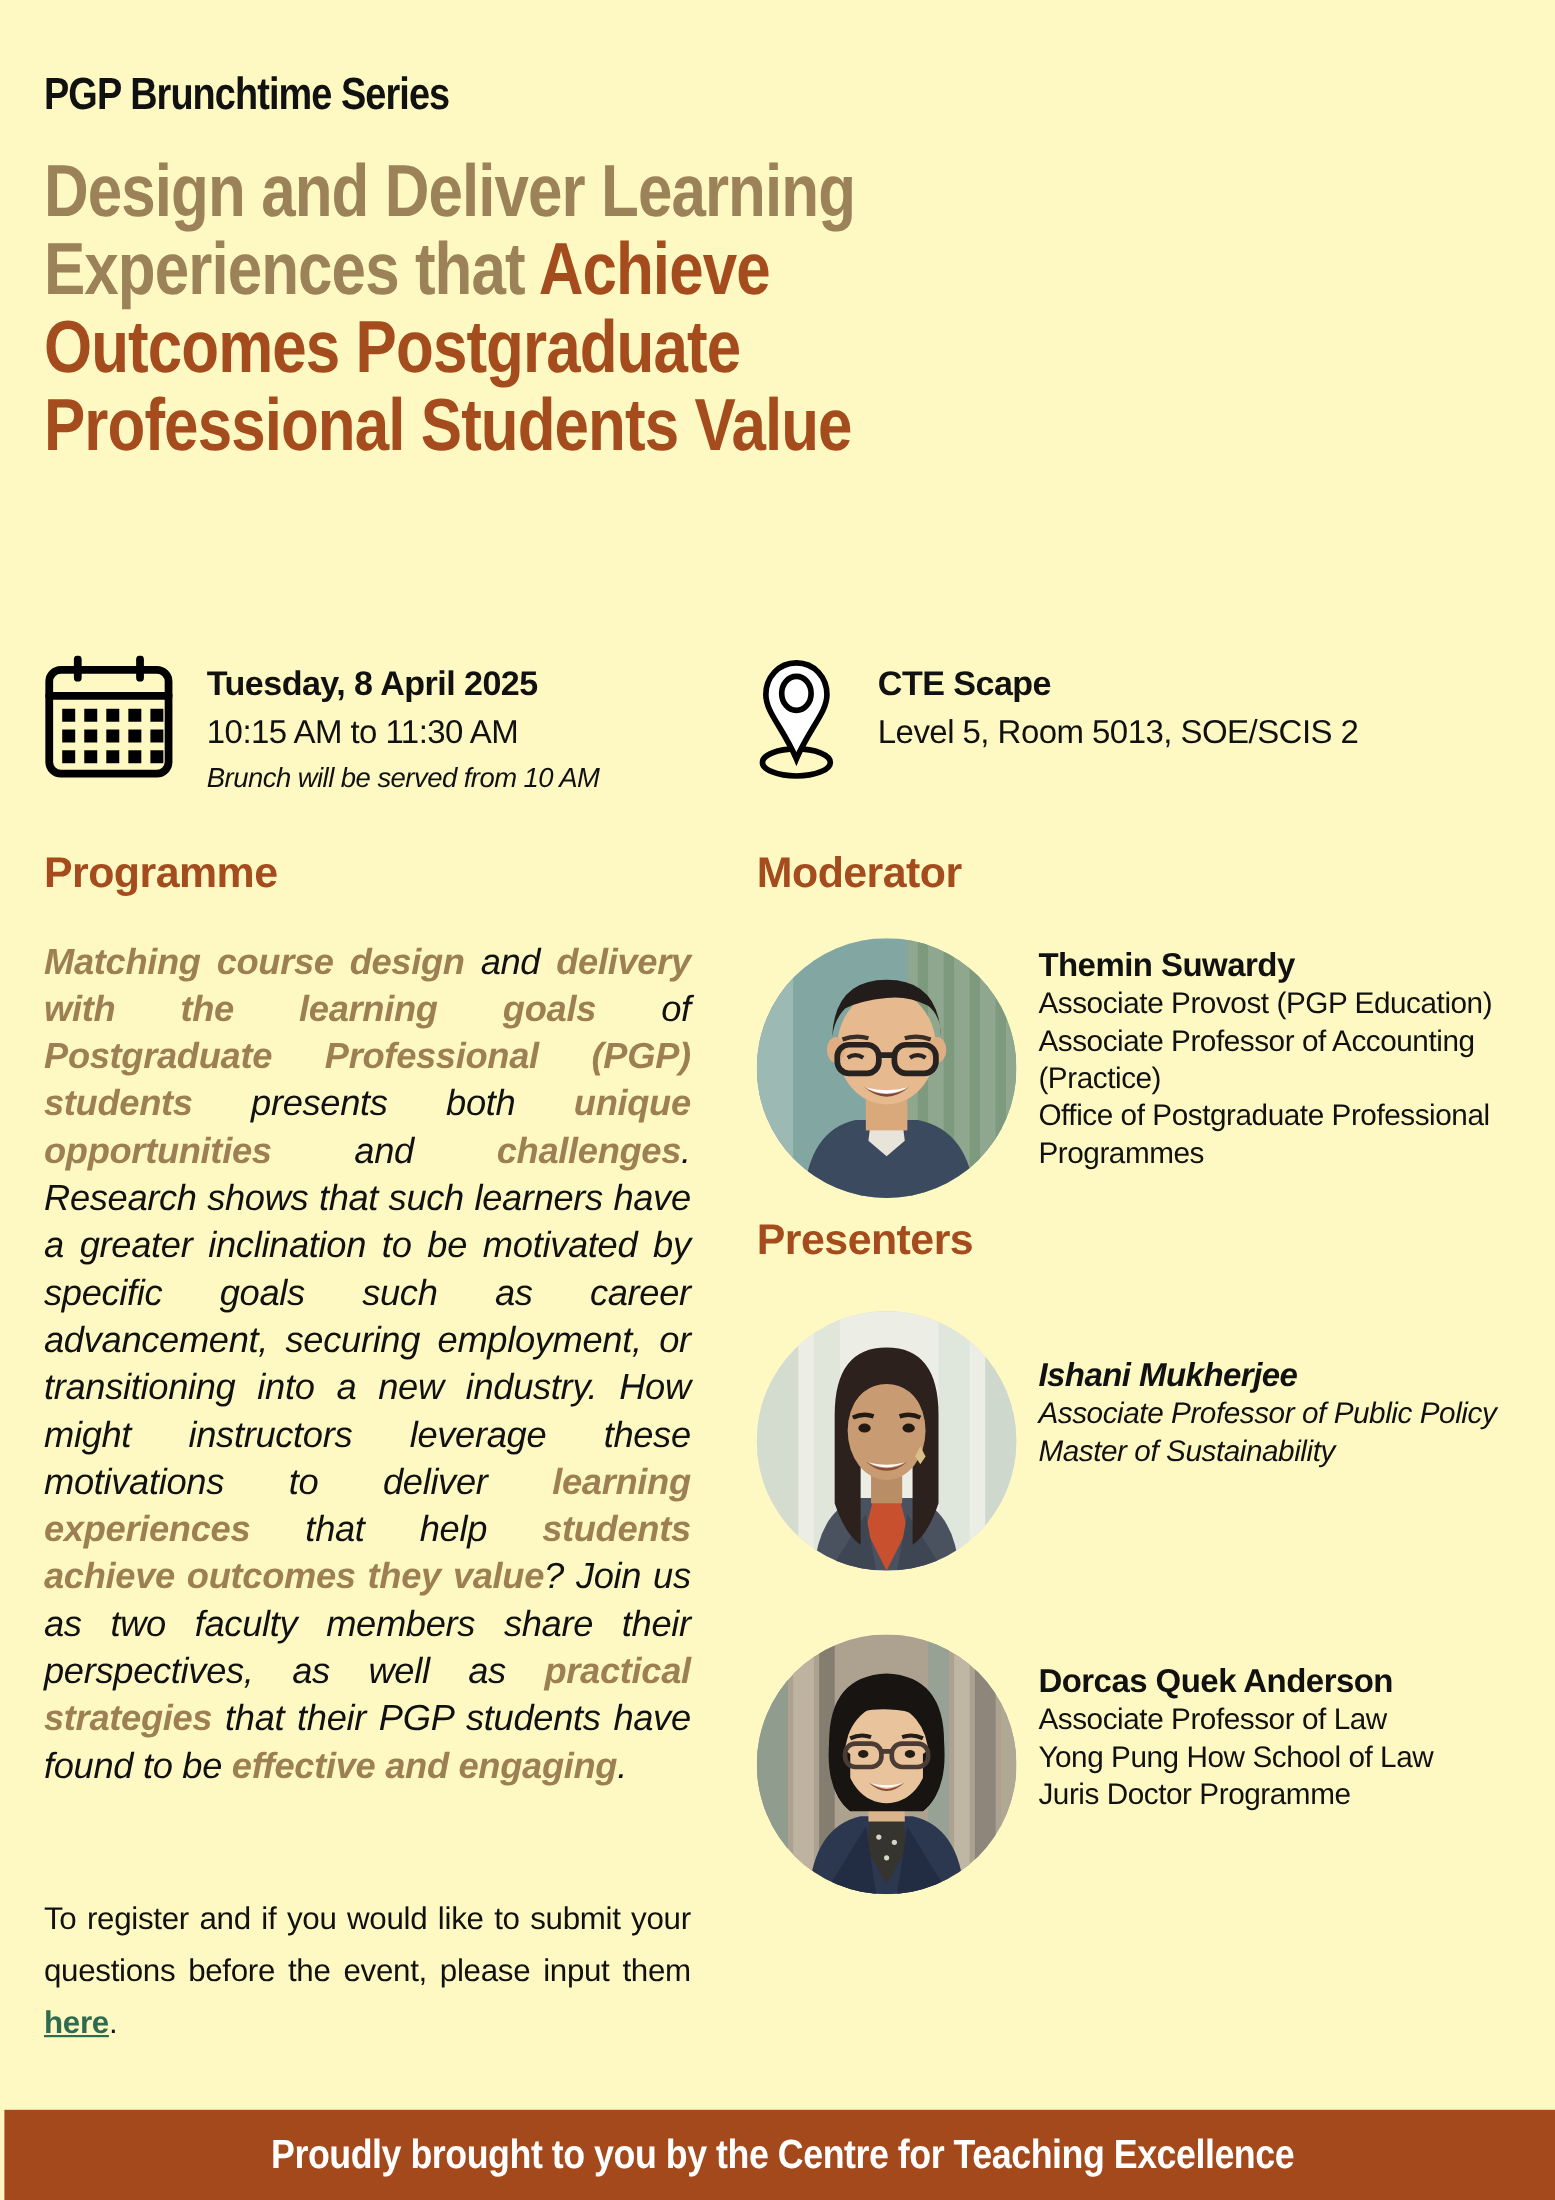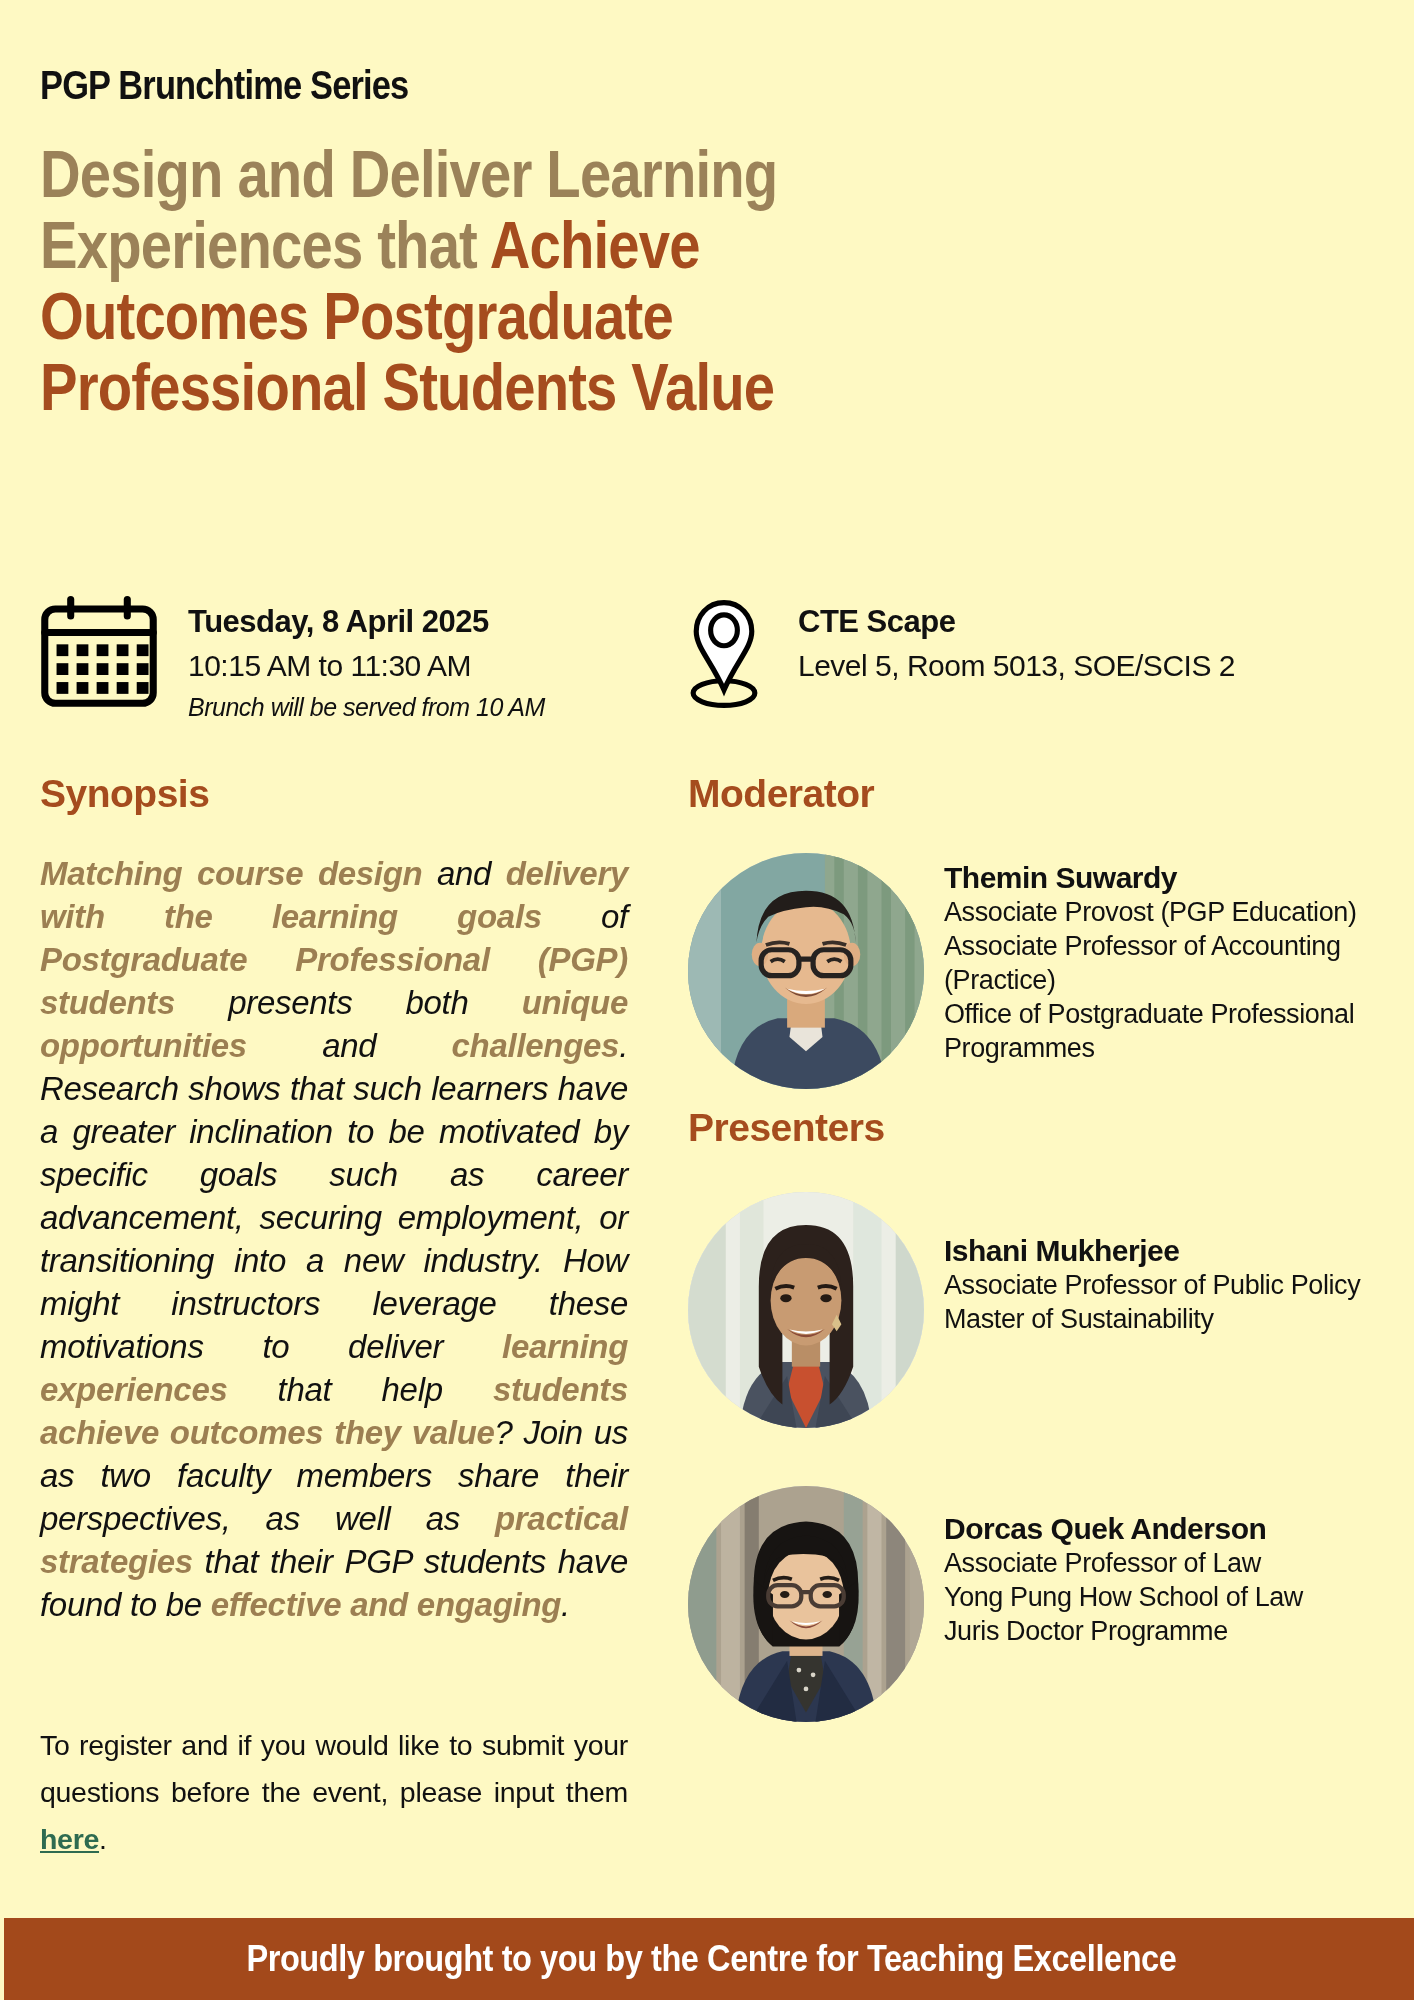--- a/index.html
+++ b/index.html
@@ -57,21 +57,21 @@
   .register-para{
     position:absolute;left:40px;top:1722px;width:588px;
     font-size:28.5px;line-height:47px;text-align:justify;letter-spacing:-.3px;
   }
   .seg-link{
     font-weight:bold;color:var(--green);text-decoration:underline;cursor:pointer;
   }
   
   .person-card{position:absolute;left:688px;display:flex;align-items:flex-start;width:700px;}
   .card-moderator{top:853px;}
-  .card-presenter1{top:1192px;}
+  .card-presenter1{top:1192px;font-style:italic;}
   .card-presenter2{top:1486px;}
   .photo-circle{
     flex:0 0 auto;width:236px;height:236px;border-radius:50%;overflow:hidden;
     background:#cfd6d2;
   }
   .photo-circle svg{display:block;width:100%;height:100%;}
   .person-info{margin-left:20px;width:440px;}
   .pi-moderator{padding-top:8px;}
   .pi-presenter1{padding-top:42px;}
   .pi-presenter2{padding-top:26px;}
@@ -141,21 +141,21 @@
         <path d="M35,5 C19,5 8,18 8,33 C8,49 23,62 35,90 C47,62 62,49 62,33 C62,18 51,5 35,5 Z" fill="#fff"></path>
         <ellipse cx="35" cy="32" rx="13" ry="15"></ellipse>
       </svg>
     </span>
     <div class="where-text">
       <div class="detail-title">CTE Scape</div>
       <div class="detail-line">Level 5, Room 5013, SOE/SCIS 2</div>
     </div>
   </div>
 
-  <div class="section-heading h-synopsis">Synopsis</div>
+  <div class="section-heading h-synopsis">Programme</div>
   <div class="synopsis-body"><span class="seg-em">Matching course design</span><span> and </span><span class="seg-em">delivery with the learning goals</span><span> of </span><span class="seg-em">Postgraduate Professional (PGP) students</span><span> presents both </span><span class="seg-em">unique opportunities</span><span> and </span><span class="seg-em">challenges</span><span>. Research shows that such learners have a greater inclination to be motivated by specific goals such as career advancement, securing employment, or transitioning into a new industry. How might instructors leverage these motivations to deliver </span><span class="seg-em">learning experiences</span><span> that help </span><span class="seg-em">students achieve outcomes they value</span><span>? Join us as two faculty members share their perspectives, as well as </span><span class="seg-em">practical strategies</span><span> that their PGP students have found to be </span><span class="seg-em">effective and engaging</span><span>.</span></div>
 
   <div class="register-para"><span>To register and if you would like to submit your questions before the event, please input them </span><a class="seg-link" href="#">here</a><span>.</span></div>
 
   <div class="section-heading h-moderator">Moderator</div>
   <div class="person-card card-moderator">
     <div class="photo-circle" role="img" aria-label="Portrait of Themin Suwardy">
       <svg viewBox="0 0 100 100">
         <rect width="100" height="100" fill="#82a7a2"></rect>
         <rect x="58" width="42" height="100" fill="#8fa78e"></rect>

